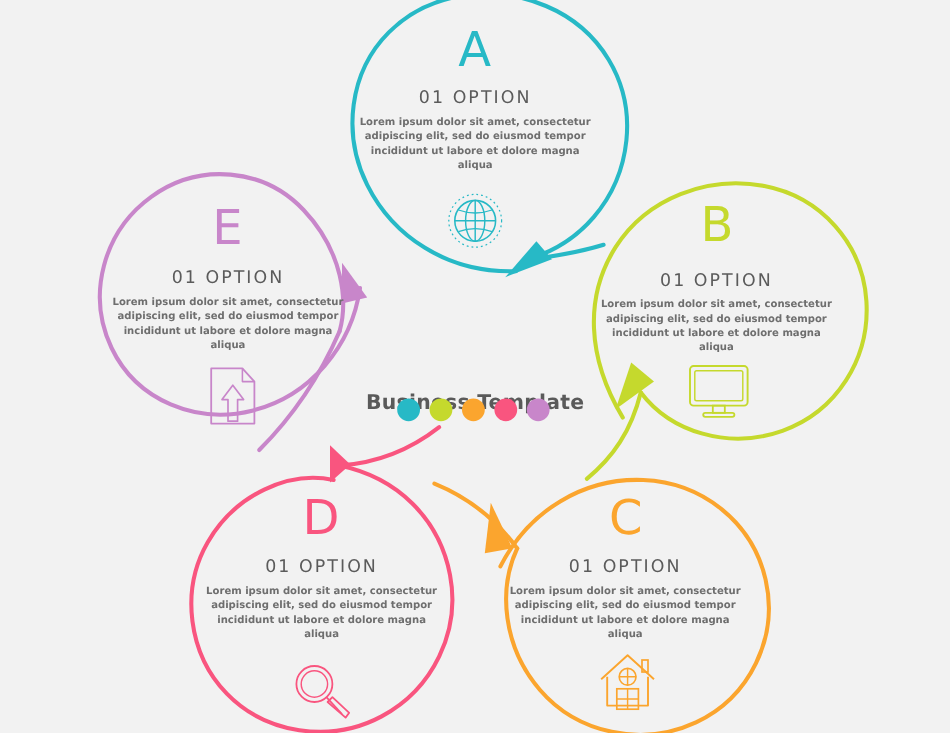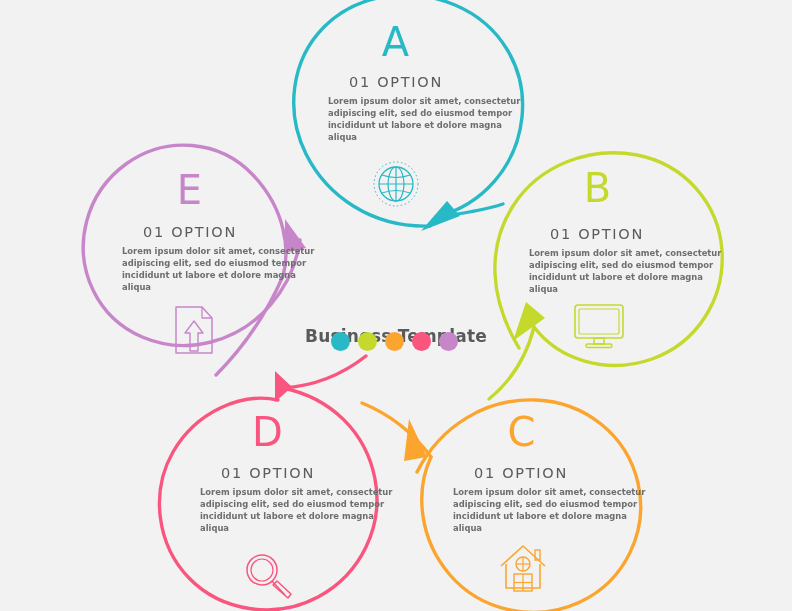--- a/index.html
+++ b/index.html
@@ -42,23 +42,22 @@
     text-align: center;
     white-space: nowrap;
   }
   .petal-body {
     position: absolute;
     font-family: "DejaVu Sans", sans-serif;
     font-size: 8.4px;
     font-weight: 700;
     line-height: 1.42;
     color: #6e6e6e;
-    text-align: left;
+    text-align: center;
     width: 200px;
-    padding-left: 32px;
   }
   .center-title {
     position: absolute;
     font-family: "DejaVu Sans", sans-serif;
     font-size: 17px;
     font-weight: 700;
     color: #5a5a5a;
     letter-spacing: 0.2px;
     white-space: nowrap;
     text-align: center;

